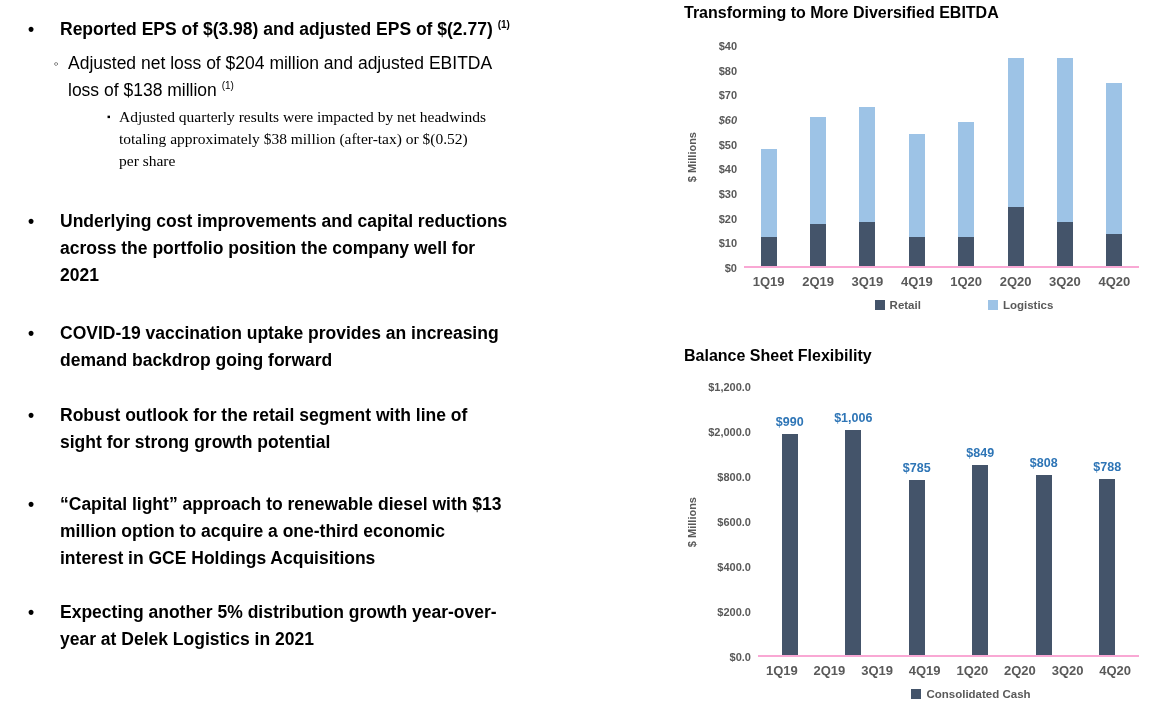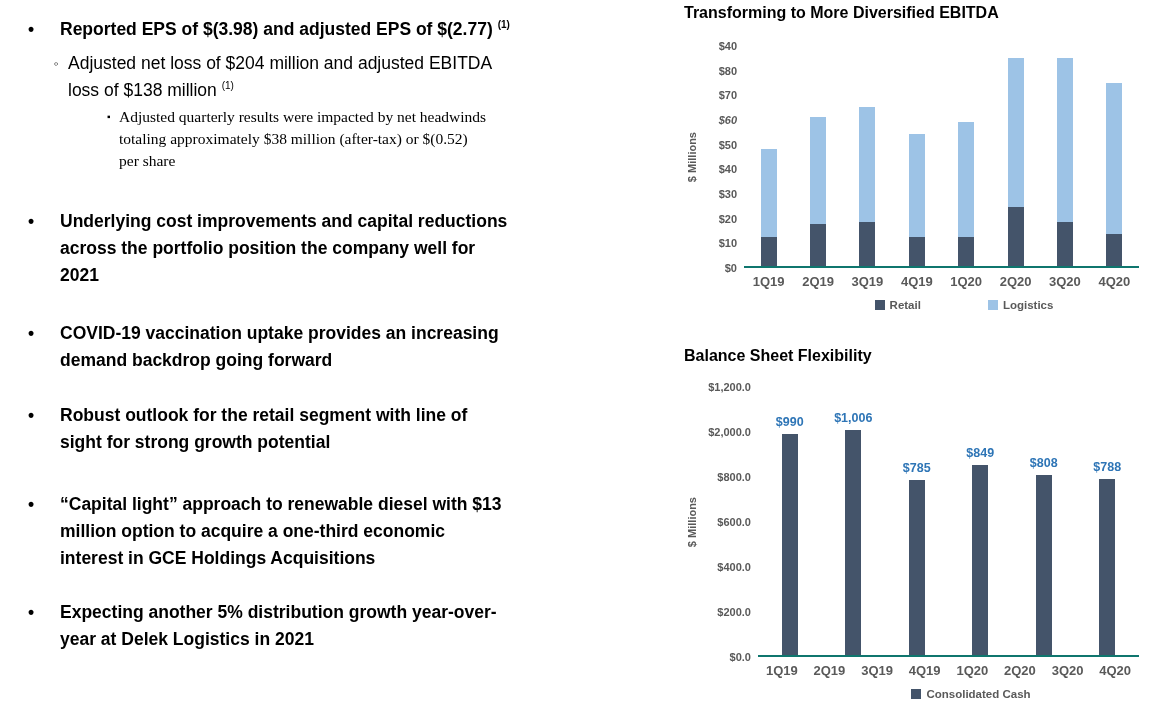--- a/index.html
+++ b/index.html
@@ -39,21 +39,21 @@
   .chart-0 .ylabel-box { height:222px; }
   .chart-1 .ylabel-box { height:270px; }
   .ylabel { writing-mode:vertical-rl; transform:rotate(180deg); font-size:11px;
             font-weight:bold; color:#595959; }
   .yticks { position:relative; }
   .chart-0 .yticks { width:44px; height:222px; }
   .chart-1 .yticks { width:58px; height:270px; }
   .ytick { position:absolute; right:7px; transform:translateY(-50%); font-size:11px;
            font-weight:bold; color:#595959; white-space:nowrap; }
   .plot-col { flex:1; display:flex; flex-direction:column; }
-  .plot { position:relative; display:flex; border-bottom:2px solid #0f766e; }
+  .plot { position:relative; display:flex; border-bottom:2px solid #f9a8d4; }
   .chart-0 .plot { height:222px; }
   .chart-1 .plot { height:270px; }
   .slot { flex:1; position:relative; display:flex; justify-content:center; align-items:flex-end; height:100%; }
   .bar { width:16px; height:100%; display:flex; flex-direction:column-reverse; justify-content:flex-start; }
   .seg { width:100%; }
   .dlabel { position:absolute; left:50%; transform:translate(-50%,-5px); font-size:12.5px;
             font-weight:bold; color:#2e75b6; white-space:nowrap; }
   .xlabels { display:flex; padding-top:6px; }
   .xtick { flex:1; text-align:center; font-size:13px; font-weight:bold; color:#595959; }
   .legend { display:flex; justify-content:center; gap:22px; margin-top:10px; }

